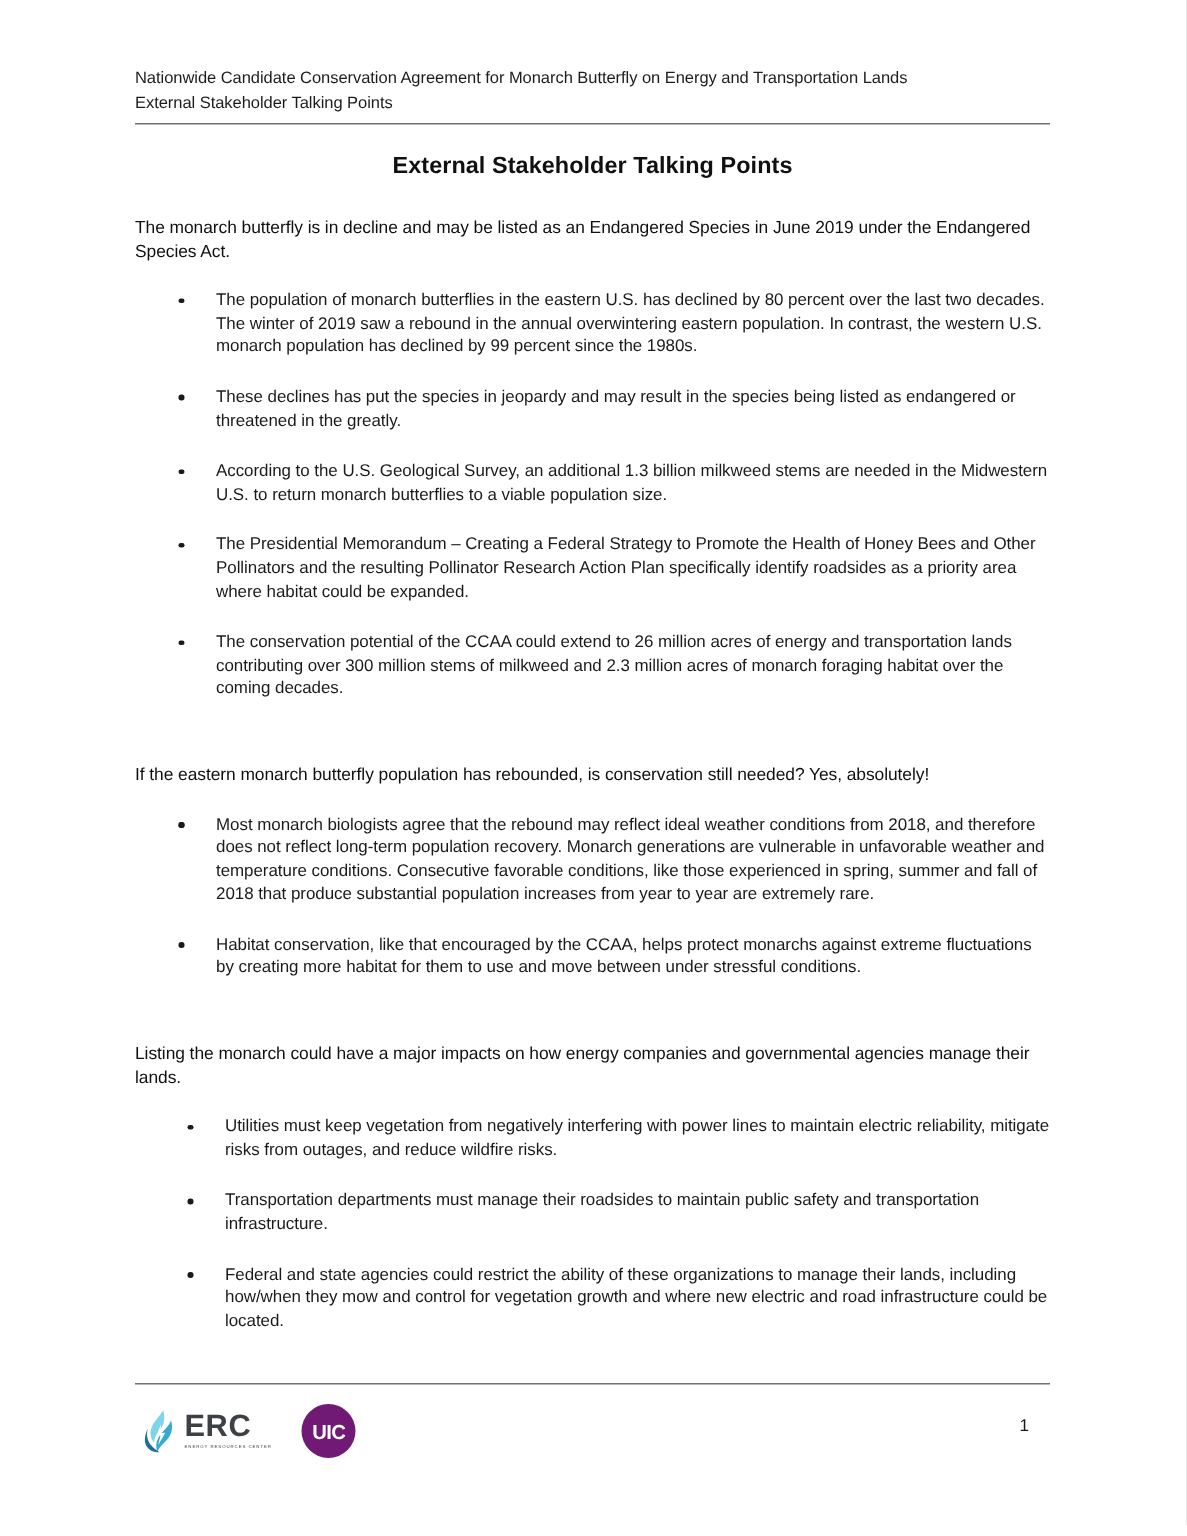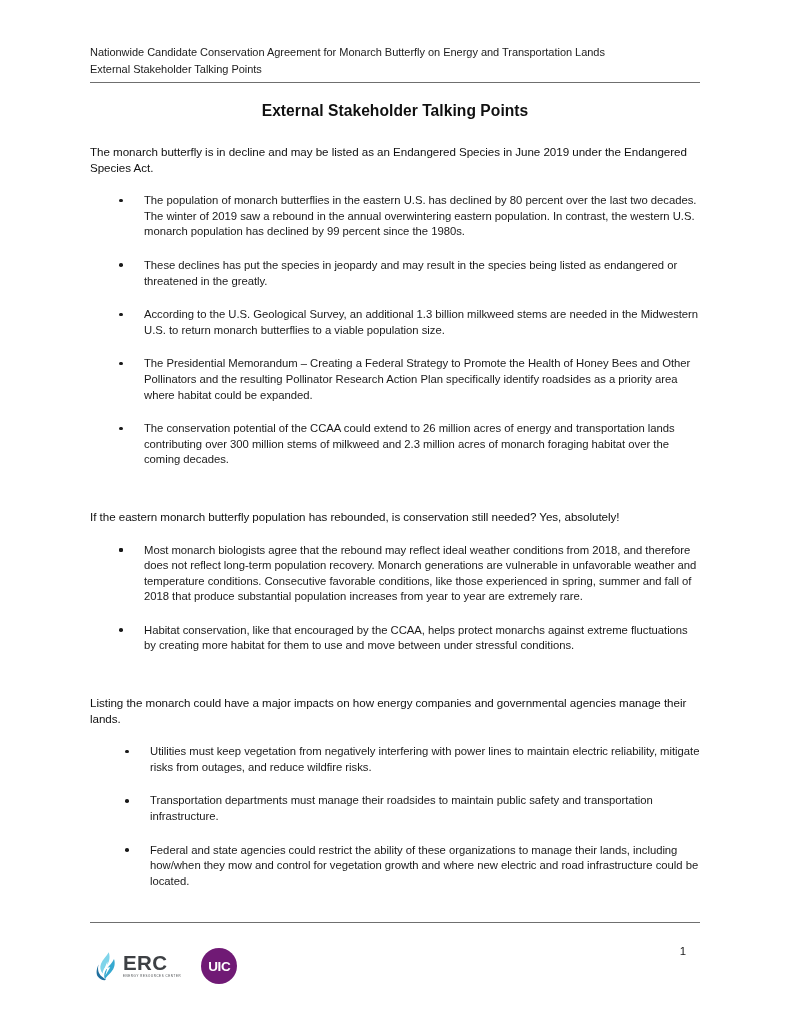--- a/index.html
+++ b/index.html
@@ -116,21 +116,21 @@
     margin: 0;
     width: 610px;
   }
   .footer-row {
     position: relative;
     height: 70px;
   }
   .logos {
     position: absolute;
     left: 5px;
-    top: 25px;
+    top: 13px;
     display: flex;
     align-items: center;
     gap: 20px;
   }
 
   
   .erc-logo {
     display: flex;
     align-items: center;
     gap: 4px;

